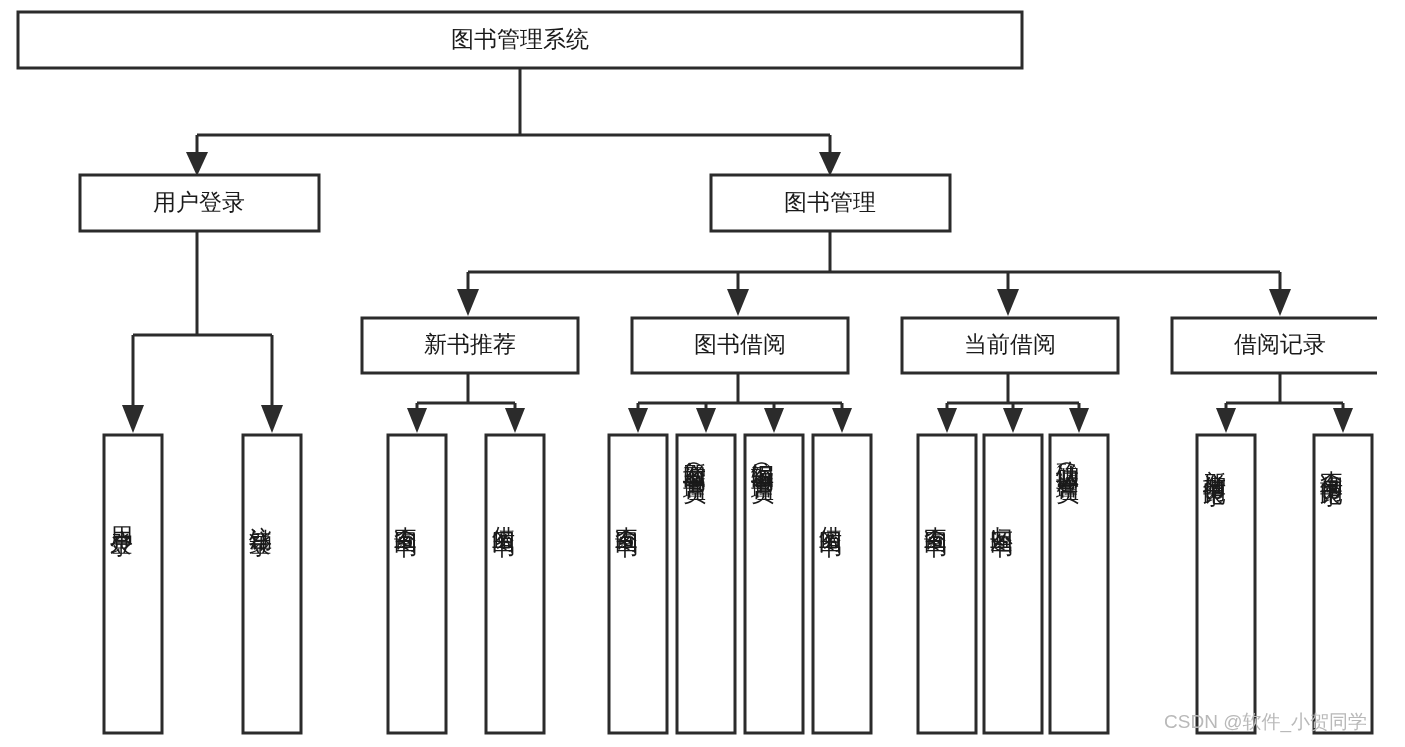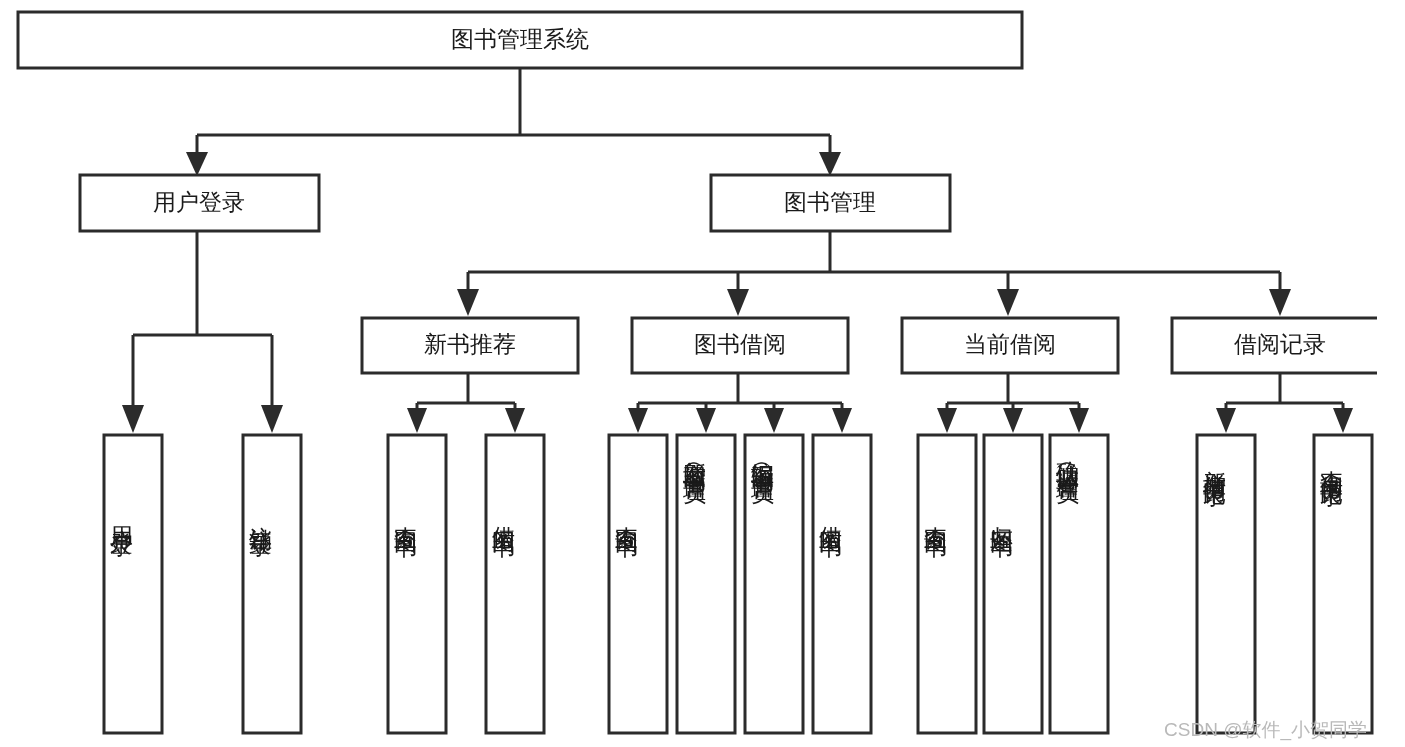--- a/index.html
+++ b/index.html
@@ -56,21 +56,21 @@
     font-size: 23px;
     color: #1a1a1a;
     letter-spacing: 3px;
     line-height: 1;
     white-space: nowrap;
     pointer-events: none;
   }
   .watermark {
     position: absolute;
     right: 10px;
-    bottom: 4px;
+    bottom: 12px;
     font-family: "Liberation Sans", "DejaVu Sans", sans-serif;
     font-size: 19px;
     color: #b9b9b9;
     white-space: nowrap;
     user-select: none;
   }
 </style>
 </head>
 <body>
 

